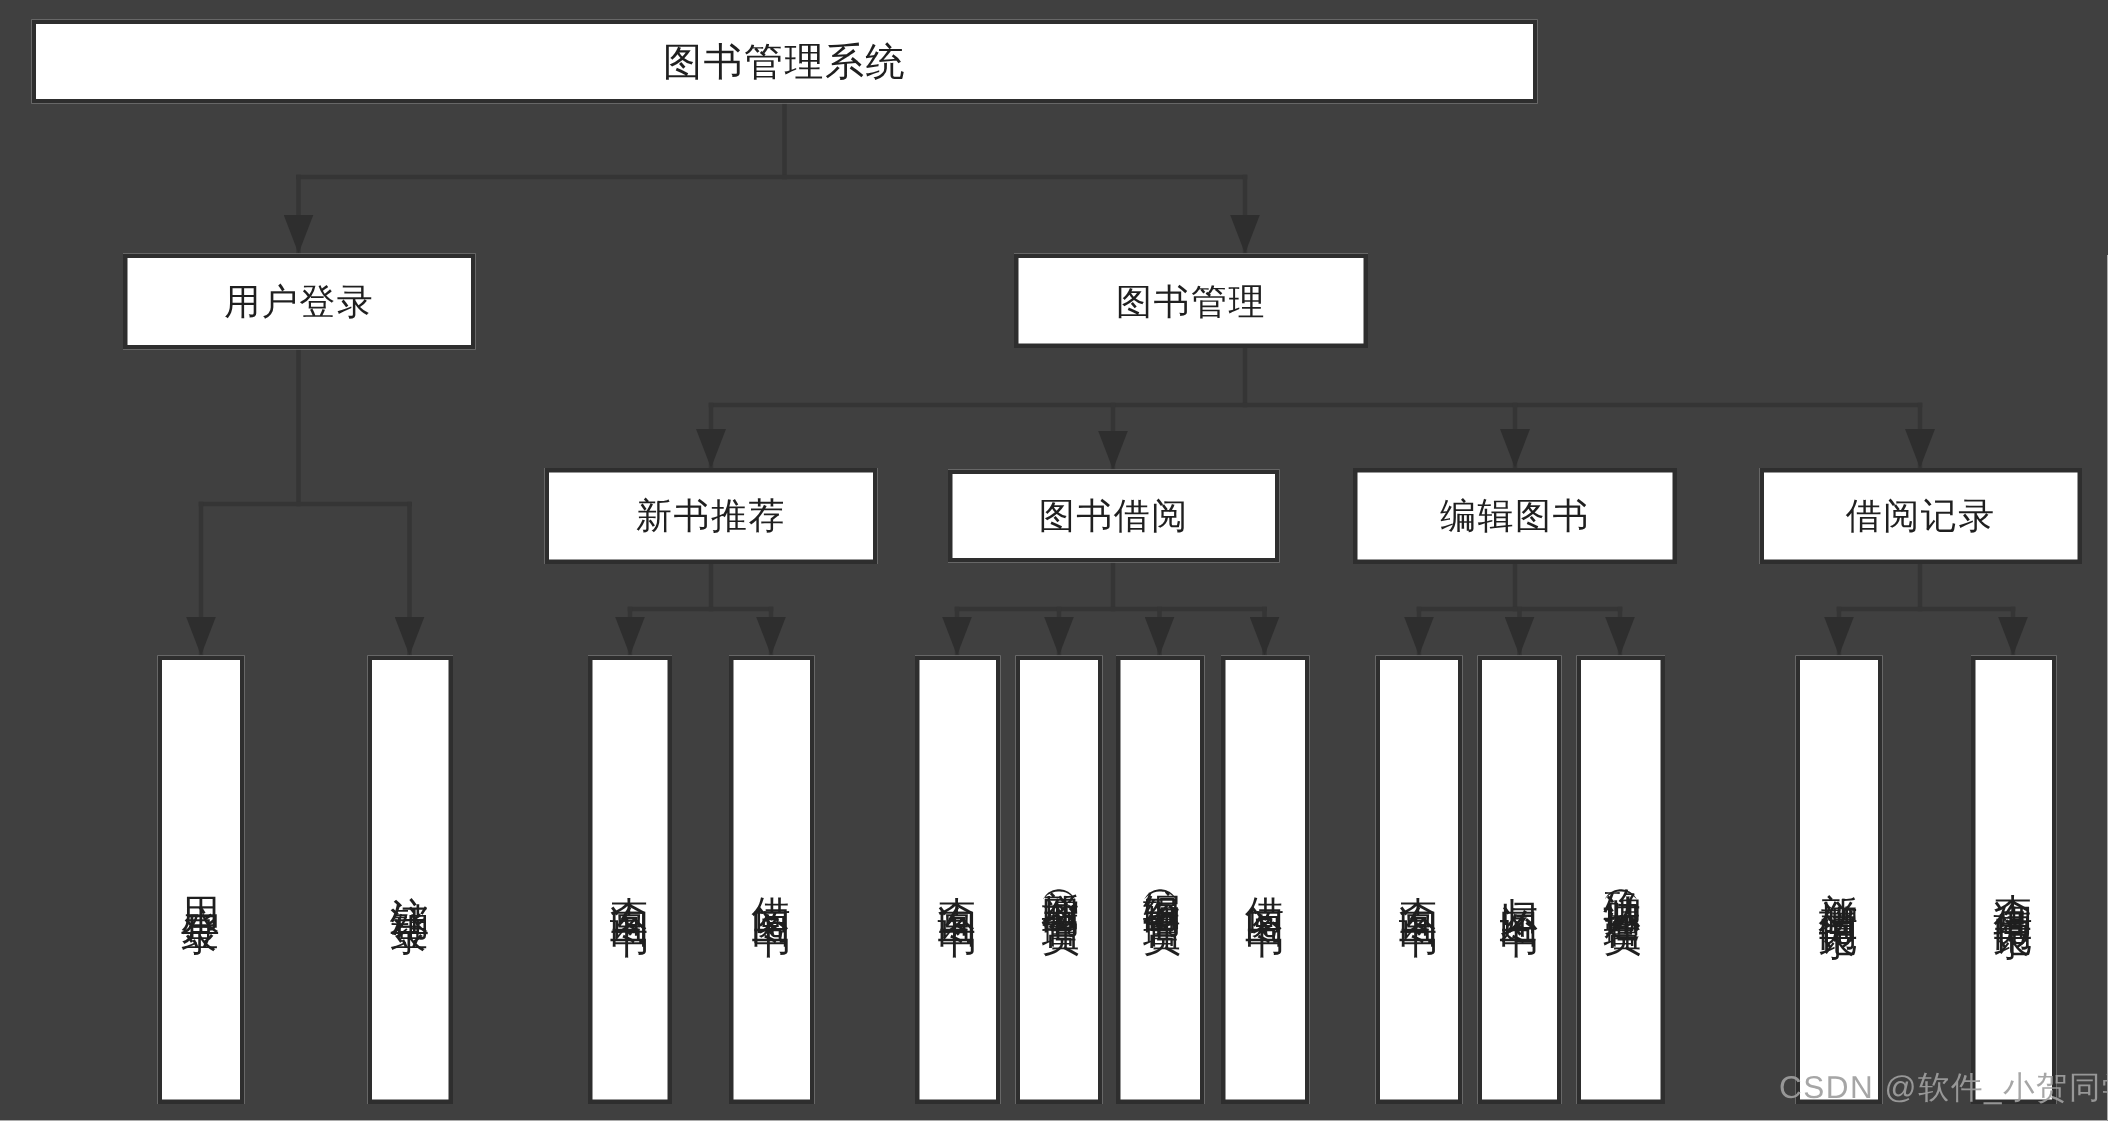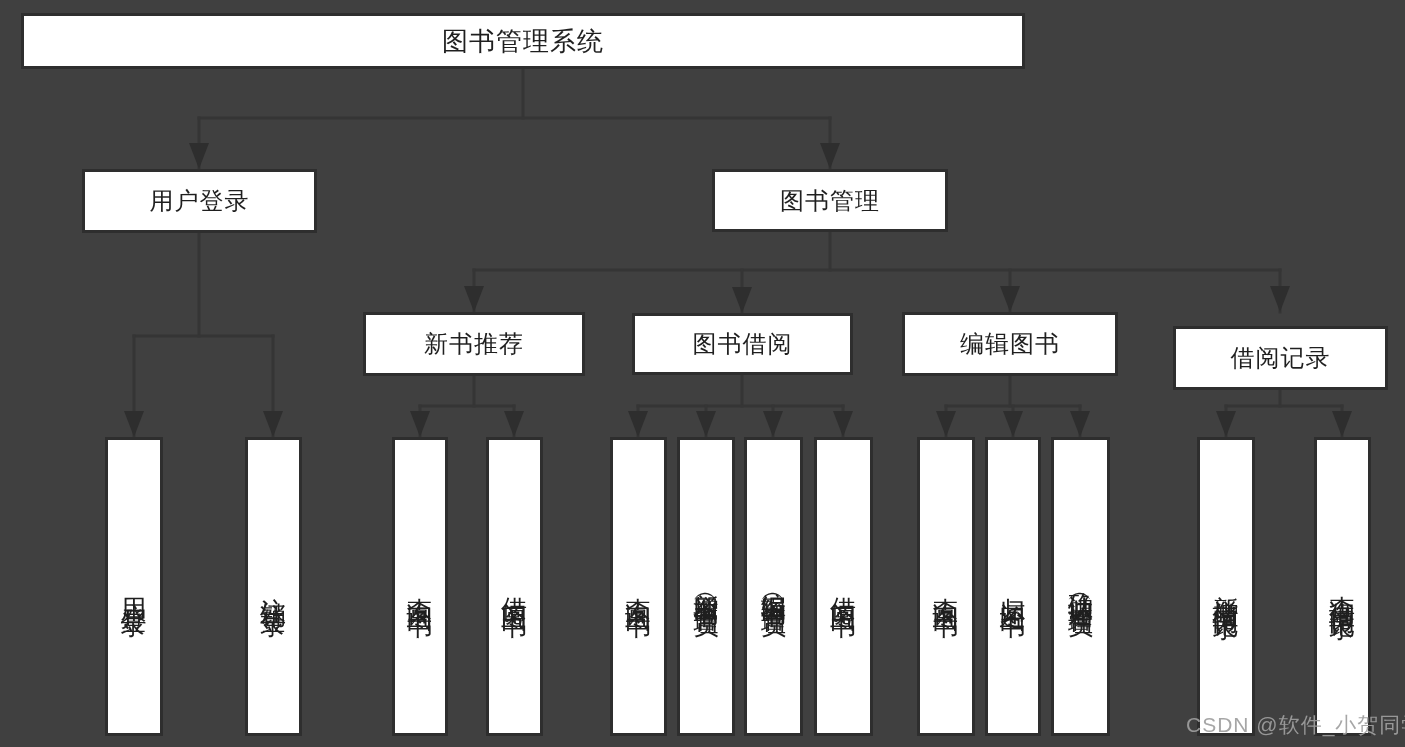--- a/index.html
+++ b/index.html
@@ -78,34 +78,34 @@
     </g>
   </svg>
 
   <div class="node" style="left:21px;top:13px;width:1004px;height:56px">
     <span class="hlabel rootlabel">图书管理系统</span>
   </div>
 
   <div class="node" style="left:82px;top:169px;width:235px;height:64px">
     <span class="hlabel">用户登录</span>
   </div>
-  <div class="node" style="left:712px;top:169px;width:236px;height:63px">
+  <div class="node" style="left:676px;top:169px;width:236px;height:63px">
     <span class="hlabel">图书管理</span>
   </div>
 
   <div class="node" style="left:363px;top:312px;width:222px;height:64px">
     <span class="hlabel">新书推荐</span>
   </div>
   <div class="node" style="left:632px;top:313px;width:221px;height:62px">
     <span class="hlabel">图书借阅</span>
   </div>
   <div class="node" style="left:902px;top:312px;width:216px;height:64px">
     <span class="hlabel">编辑图书</span>
   </div>
-  <div class="node" style="left:1173px;top:326px;width:215px;height:64px">
+  <div class="node" style="left:1173px;top:312px;width:215px;height:64px">
     <span class="hlabel">借阅记录</span>
   </div>
 
   <div class="node" style="left:105px;top:437px;width:58px;height:299px">
     <span class="vlabel">用户登录</span>
   </div>
   <div class="node" style="left:245px;top:437px;width:57px;height:299px">
     <span class="vlabel">注销登录</span>
   </div>
 

